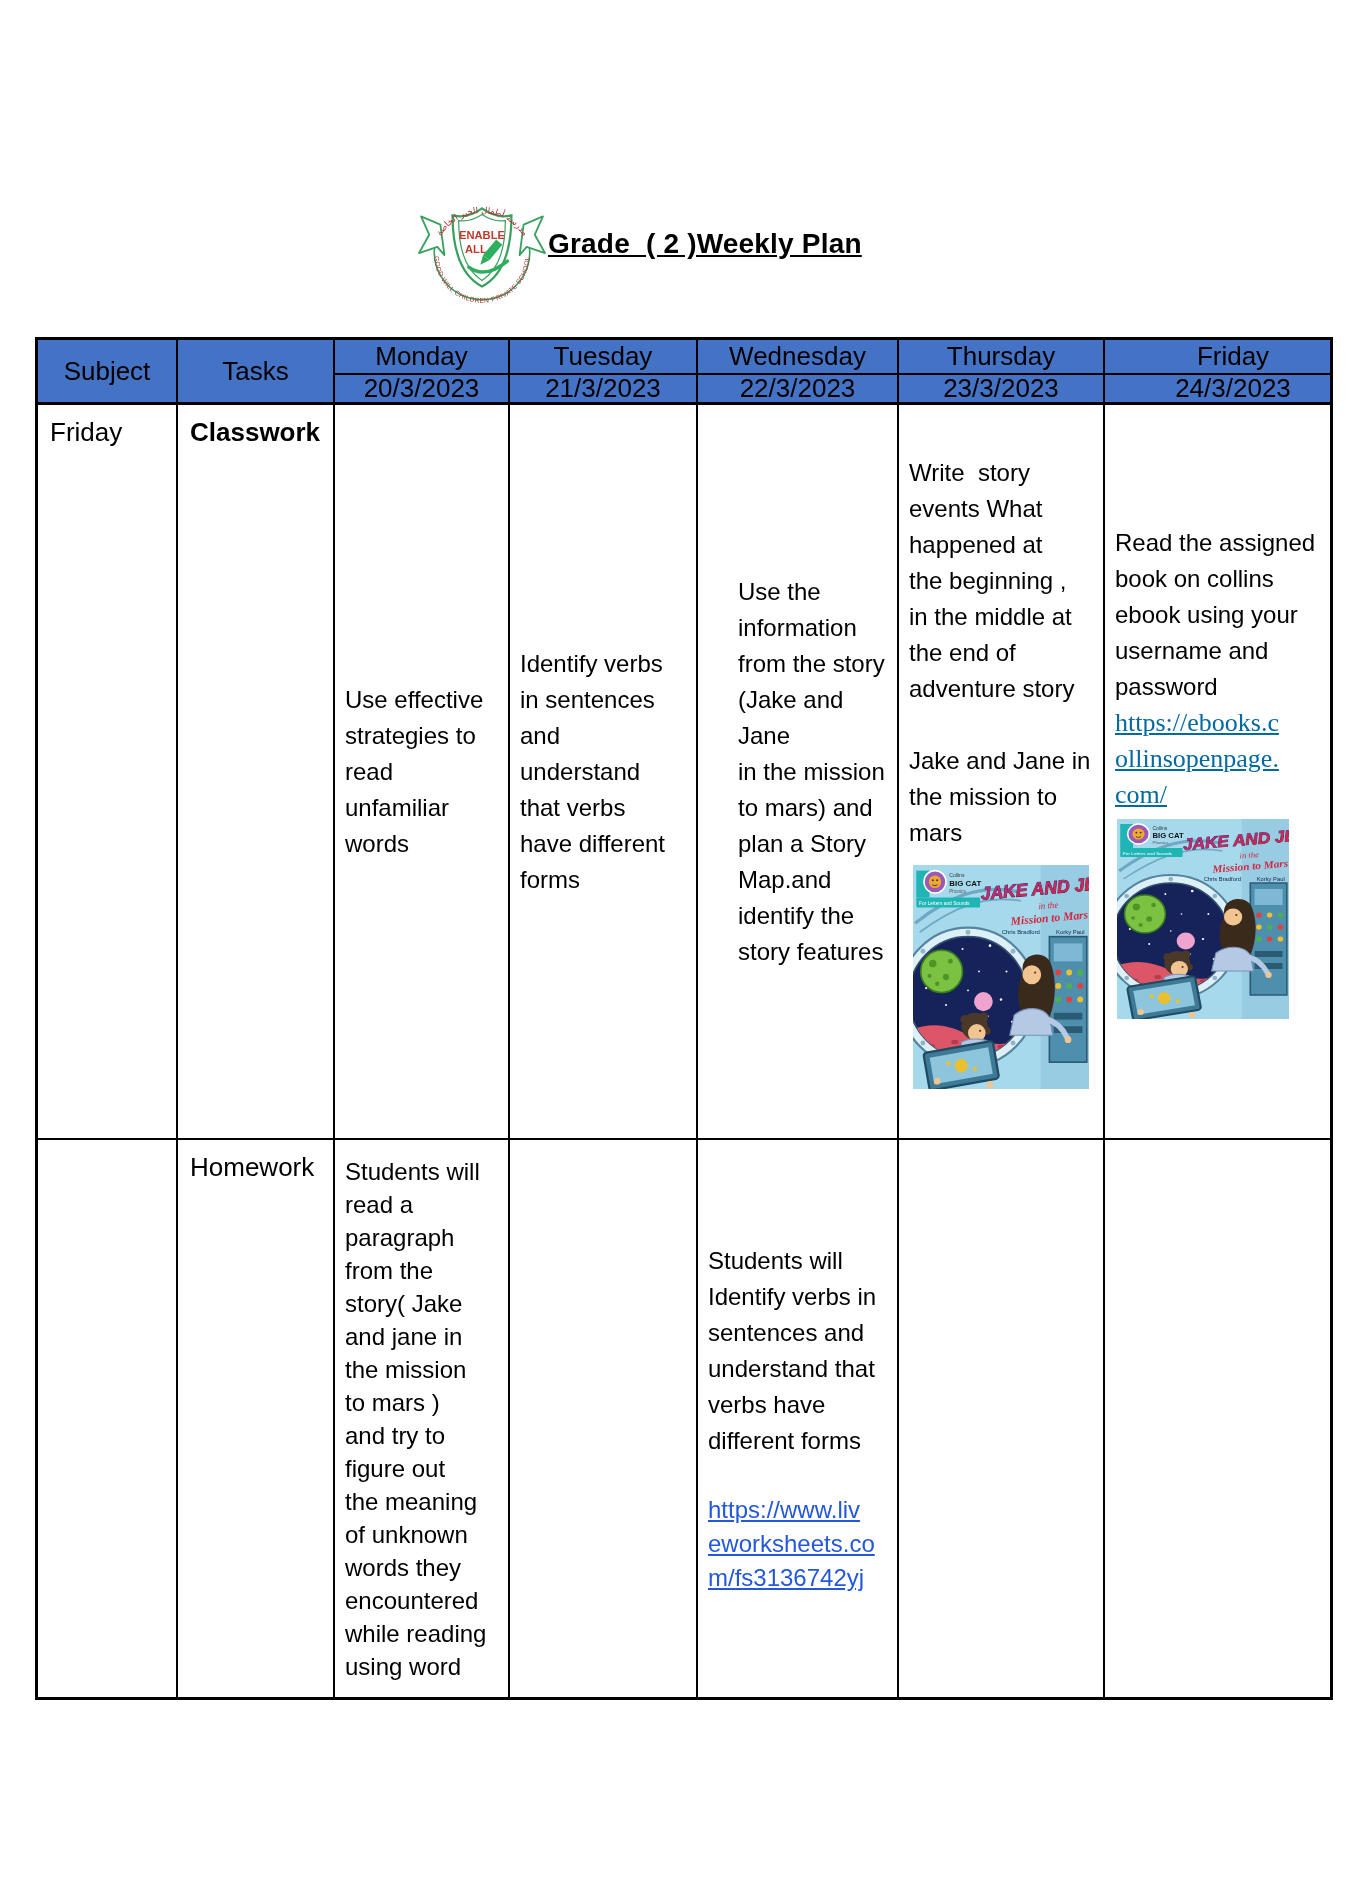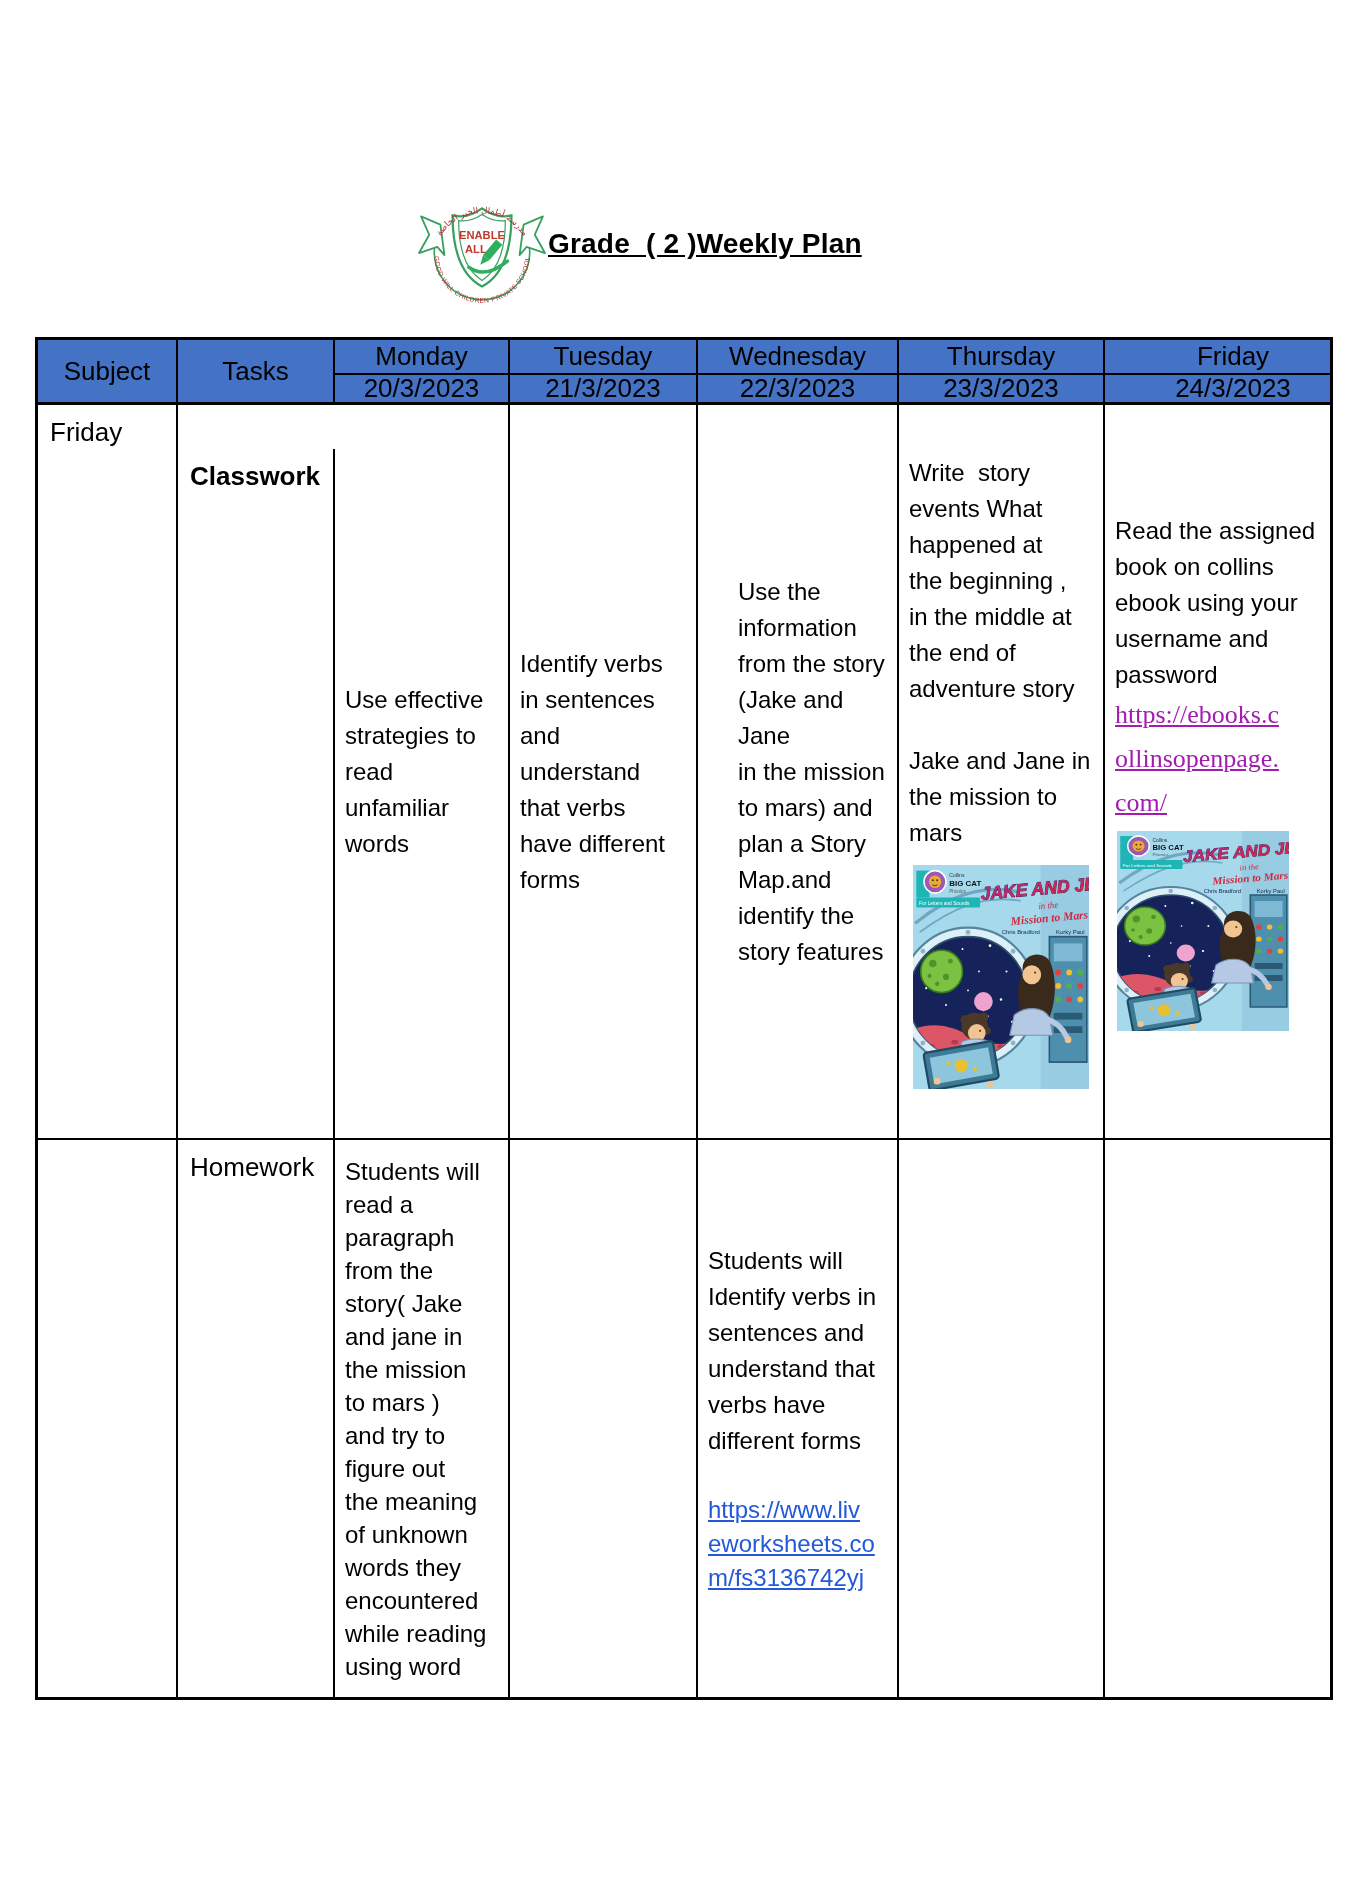--- a/index.html
+++ b/index.html
@@ -22,25 +22,25 @@
   .lastcol{border-right:none;padding-left:31px;}
   .botrow{border-bottom:none;}
   .hdr{background:#4472C4;display:flex;align-items:center;justify-content:center;
        font-size:26px;color:#000;}
   .hdr-thick{border-bottom:3px solid #000;}
   .vt{padding:12px 10px 0 12px;font-size:26px;}
   .vc{display:flex;flex-direction:column;justify-content:center;align-items:flex-start;
       padding:0 10px;}
   .celltext{white-space:pre-wrap;font-size:24px;line-height:36px;color:#000;}
   .tight .celltext{line-height:33px;}
-  .bold{font-weight:bold;margin-top:44px;}
+  .bold{font-weight:bold;}
   .link{color:#2358DB;text-decoration:underline;white-space:pre-wrap;
         font-size:24px;line-height:34px;cursor:pointer;}
-  .link-serif{font-family:"Liberation Serif",serif;font-size:26px;line-height:44px;
-              color:#a21caf;text-decoration:underline;white-space:pre-wrap;cursor:pointer;}
+  .link-serif{font-family:"Liberation Serif",serif;font-size:26px;line-height:36px;
+              color:#0369a1;text-decoration:underline;white-space:pre-wrap;cursor:pointer;}
   .gap{margin-top:34px;}
 
   
   .book{display:block;}
   .book svg{display:block;width:100%;height:100%;}
   .book-thu{width:176px;height:224px;margin:14px 0 0 4px;}
   .book-fri{width:172px;height:200px;margin:6px 0 0 2px;}
 </style>
 </head>
 <body>

